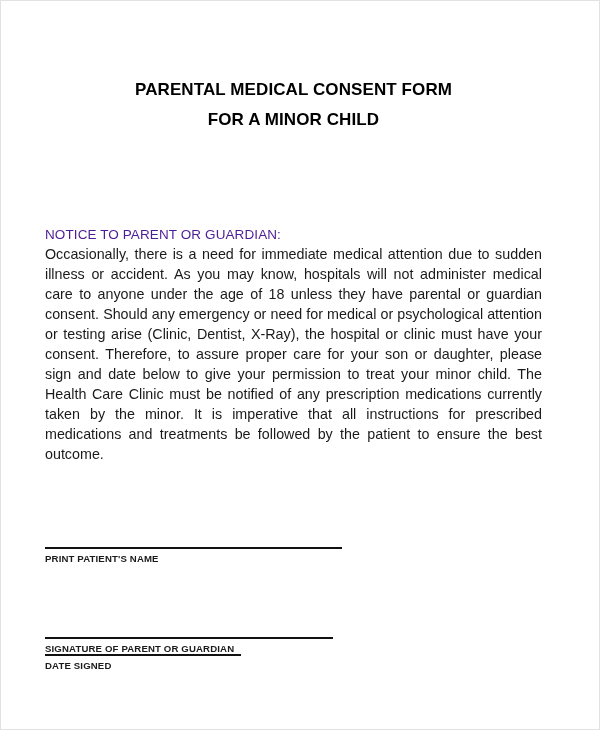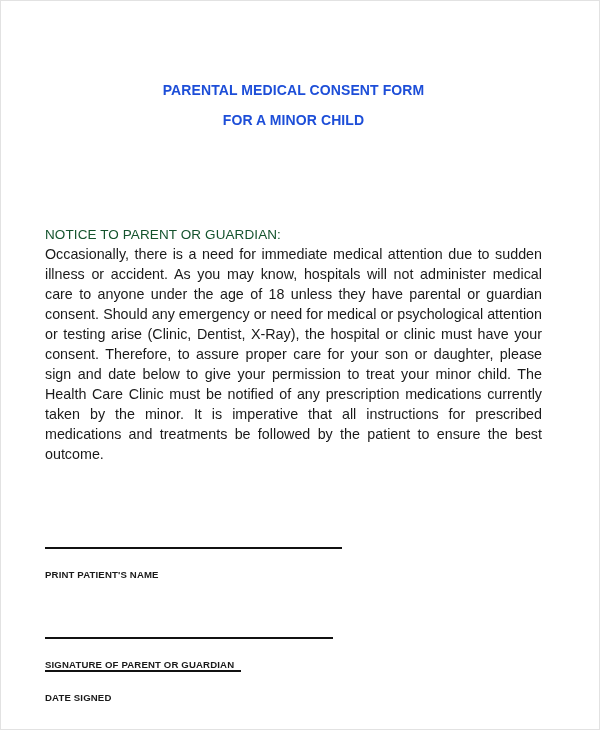--- a/index.html
+++ b/index.html
@@ -25,32 +25,32 @@
     position: absolute;
     left: 44px;
     top: 0;
     width: 497px;
   }
   .title-block {
     margin-top: 74px;
     text-align: center;
   }
   .title-line {
-    font-size: 14px;
+    font-size: 17px;
     font-weight: bold;
     letter-spacing: 0.1px;
     line-height: 30px;
-    color: #1d4ed8;
+    color: #000000;
   }
   .notice-heading {
     margin-top: 91px;
     font-size: 13.5px;
     line-height: 18px;
     letter-spacing: 0.1px;
-    color: #14532d;
+    color: #4c1d95;
   }
   .paragraph {
     font-size: 14.3px;
     line-height: 20px;
     text-align: justify;
     text-justify: inter-word;
     color: #1a1a1a;
     hyphens: none;
   }
   .sig-block-print {
@@ -73,21 +73,21 @@
   }
   .sig-field-date {
     width: 196px;
   }
   .rule {
     height: 0;
     border-top: 2px solid #111111;
     width: 100%;
   }
   .caption {
-    margin-top: 20px;
+    margin-top: 4px;
     font-size: 9.6px;
     font-weight: bold;
     letter-spacing: 0.15px;
     color: #1a1a1a;
     white-space: nowrap;
   }
 </style>
 </head>
 <body>
 

